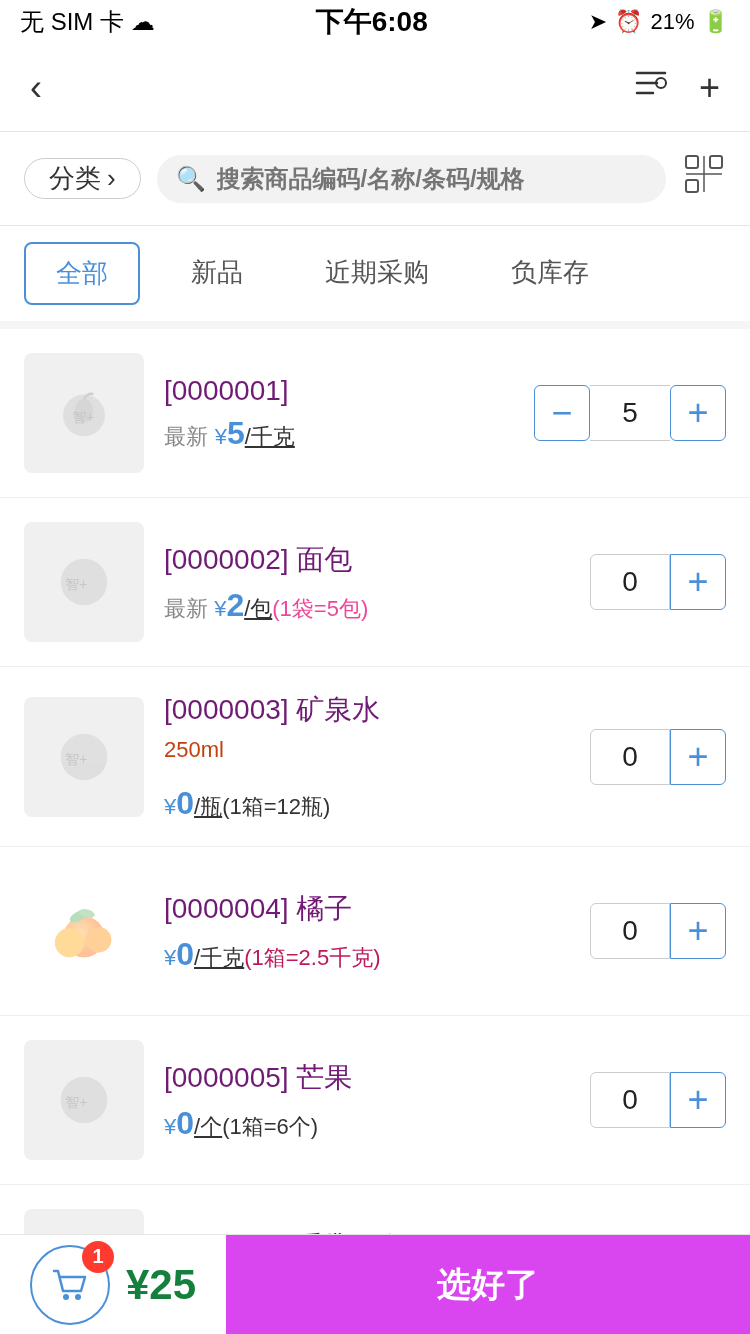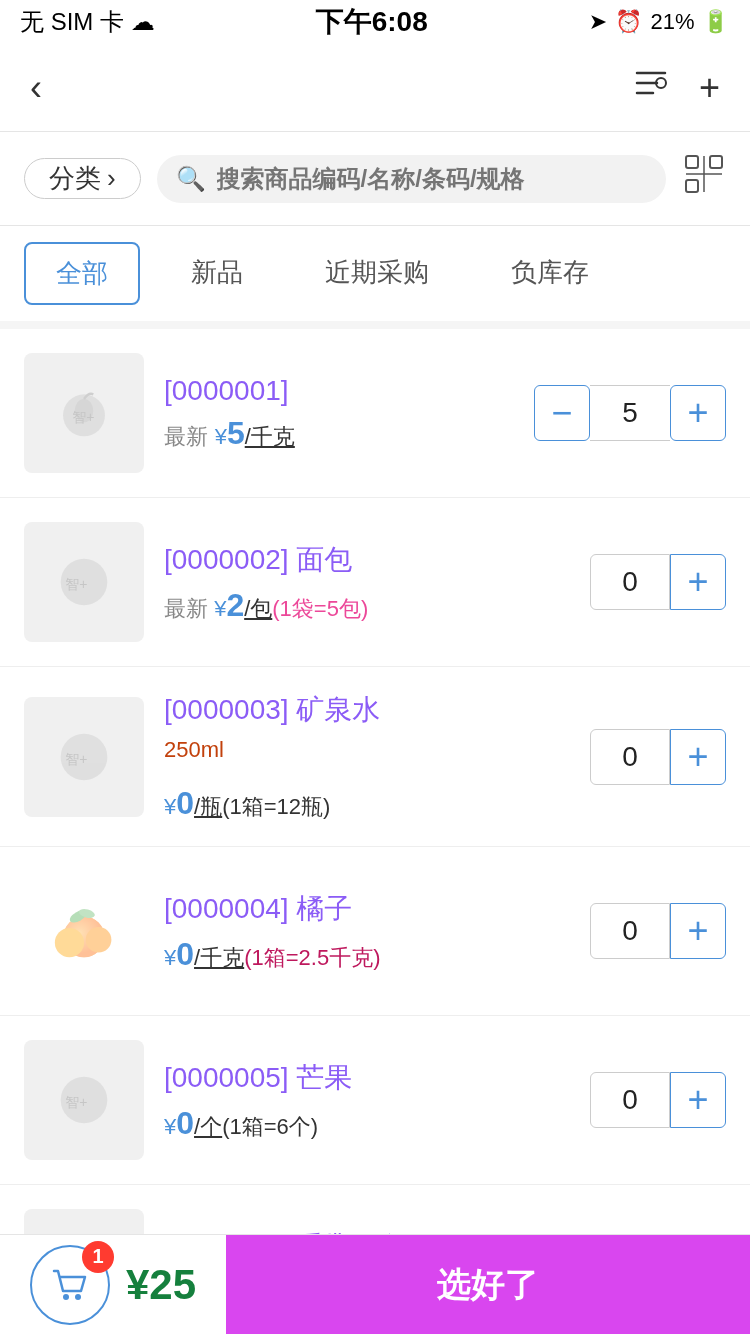--- a/index.html
+++ b/index.html
@@ -157,21 +157,21 @@
       opacity: 0.4;
     }
     .product-img.has-image {
       background: #fff;
     }
     .product-info {
       flex: 1;
     }
     .product-name {
       font-size: 28px;
-      color: #8b5cf6;
+      color: #701a75;
       font-weight: 500;
       margin-bottom: 8px;
     }
     .product-spec {
       font-size: 22px;
       color: #c2410c;
       margin-bottom: 22px;
     }
     .product-price {
       font-size: 24px;

